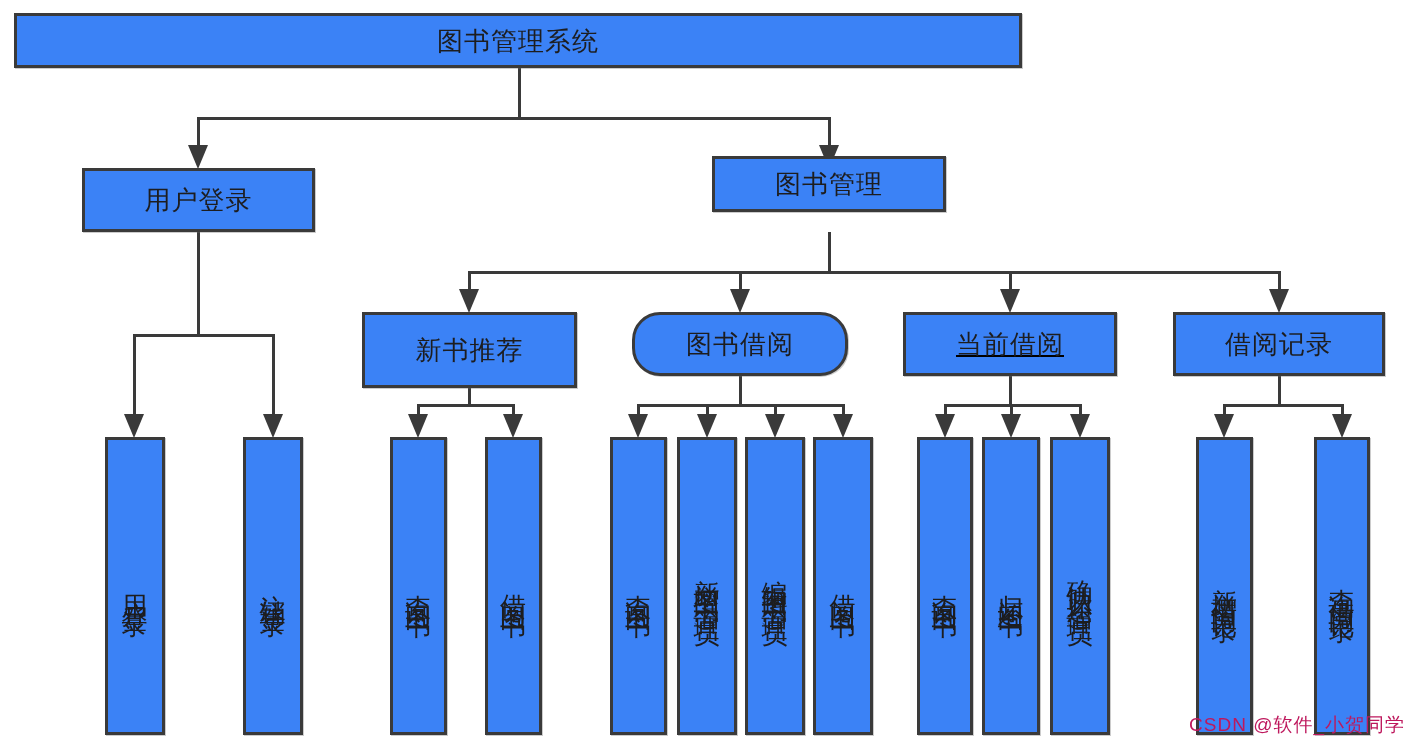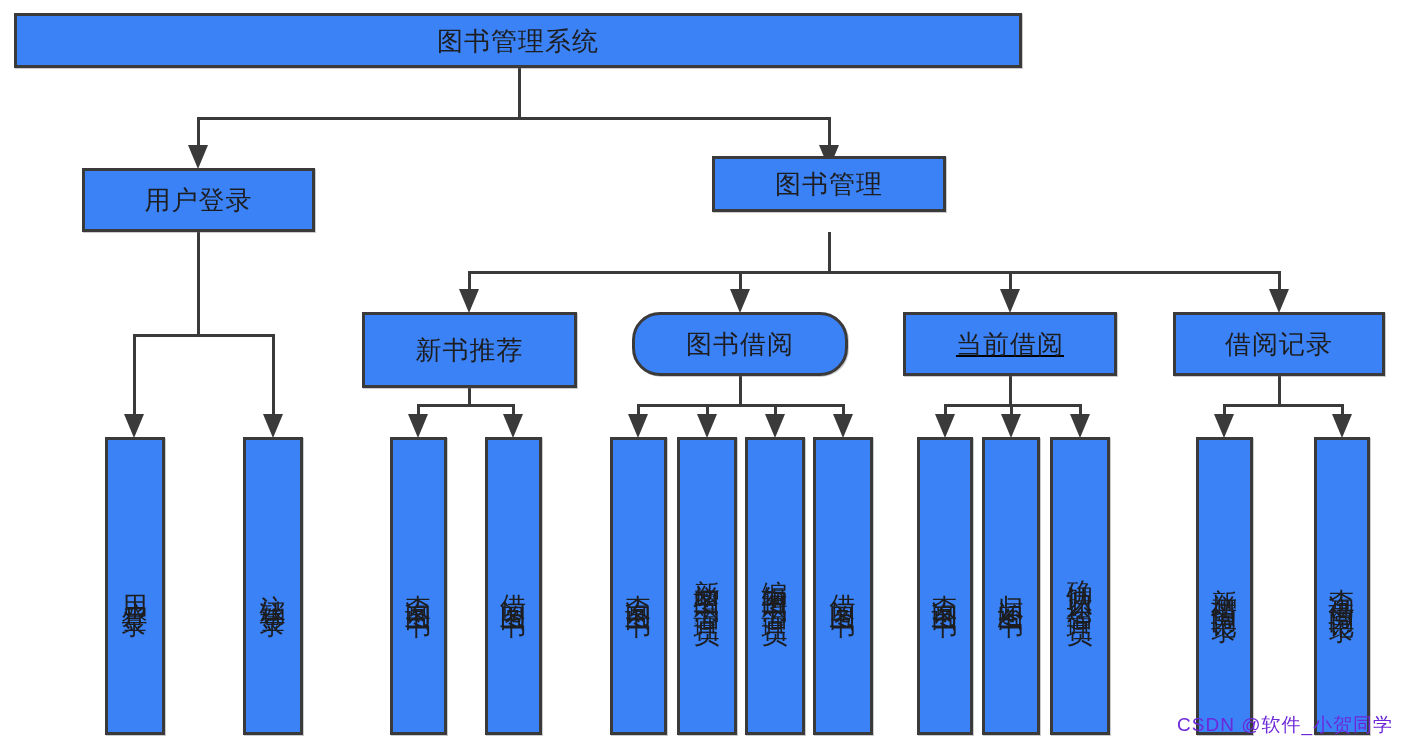--- a/index.html
+++ b/index.html
@@ -50,24 +50,24 @@
     position: absolute;
     width: 0; height: 0;
     border-left: 10px solid transparent;
     border-right: 10px solid transparent;
     border-top: 24px solid #3a3a3a;
     z-index: 1;
   }
   .watermark {
     position: absolute;
     top: 712px;
-    right: 12px;
+    right: 0;
     font-size: 19px;
     letter-spacing: 1px;
-    color: #6d28d9;
+    color: #be185d;
     z-index: 5;
     white-space: nowrap;
   }
 </style>
 </head>
 <body>
 
 <div id="canvas">
   <div class="watermark">CSDN @软件_小贺同学</div>
 <div class="line" style="left: 517.5px; top: 68px; width: 3px; height: 50px;"></div>

